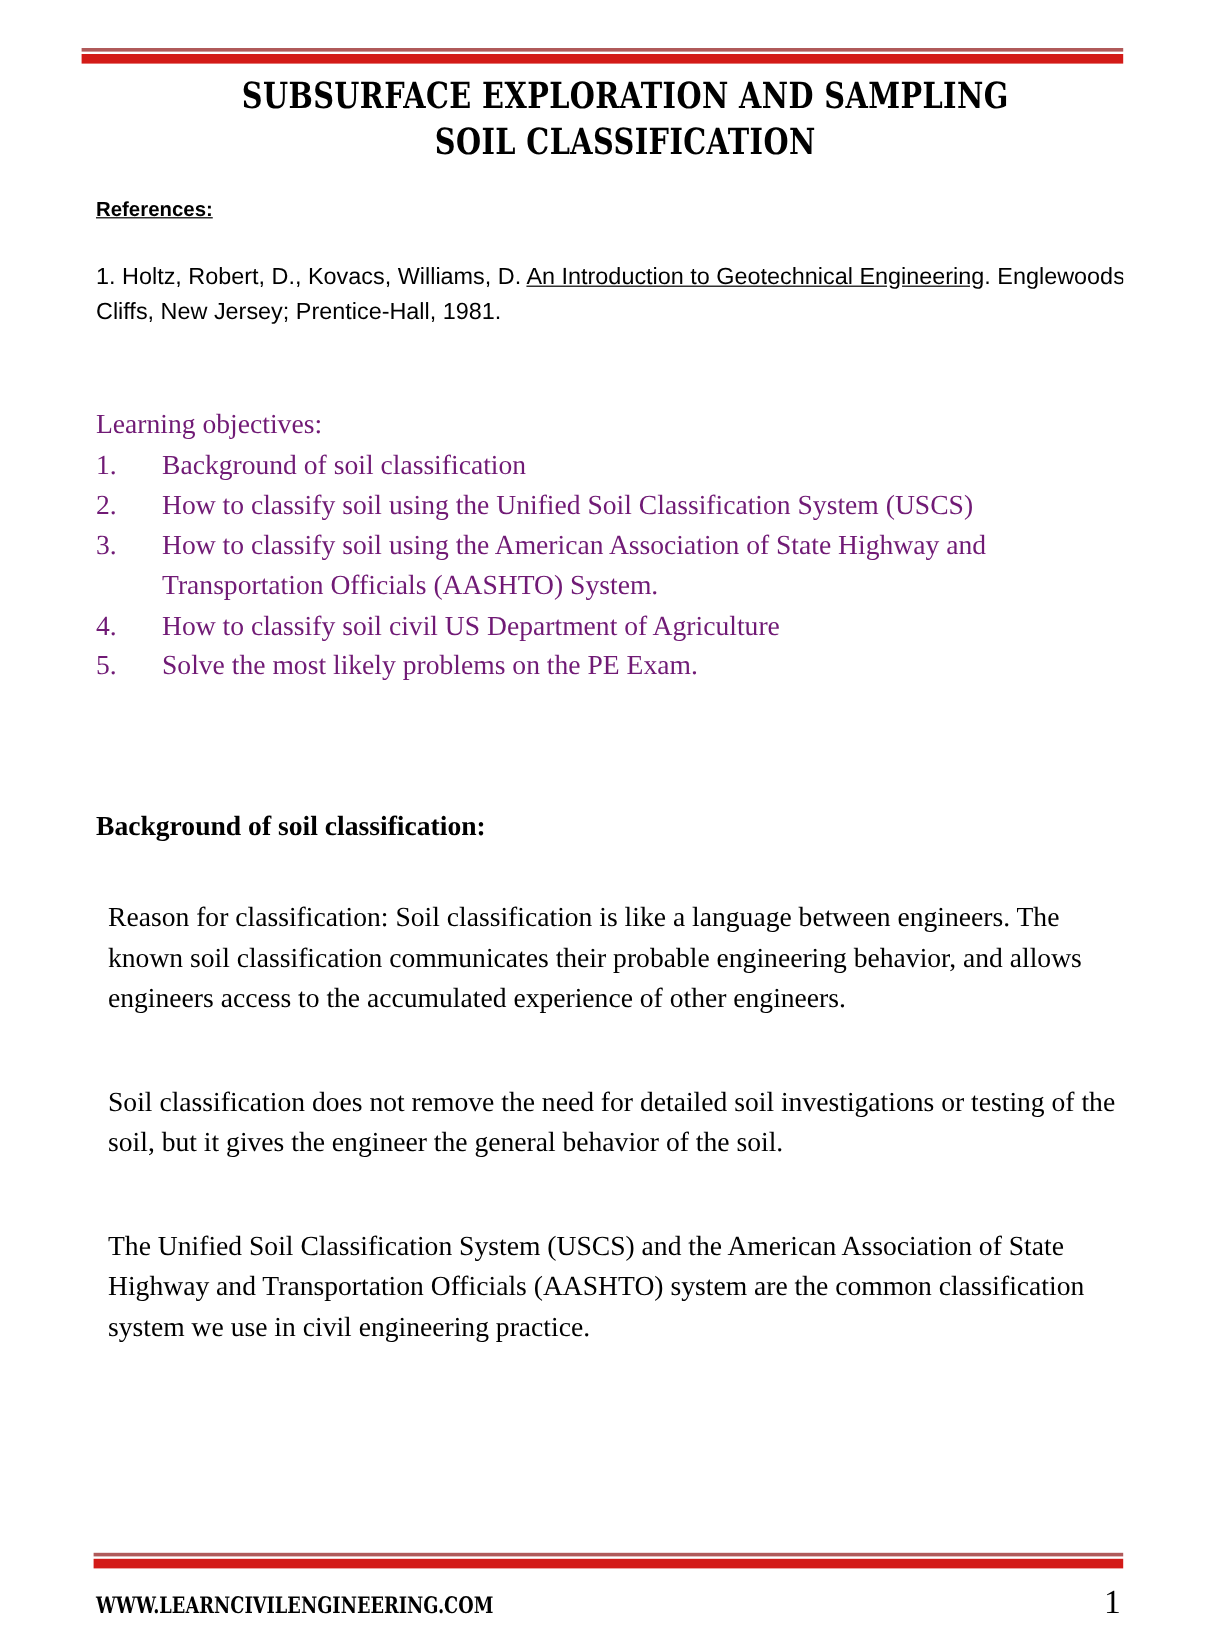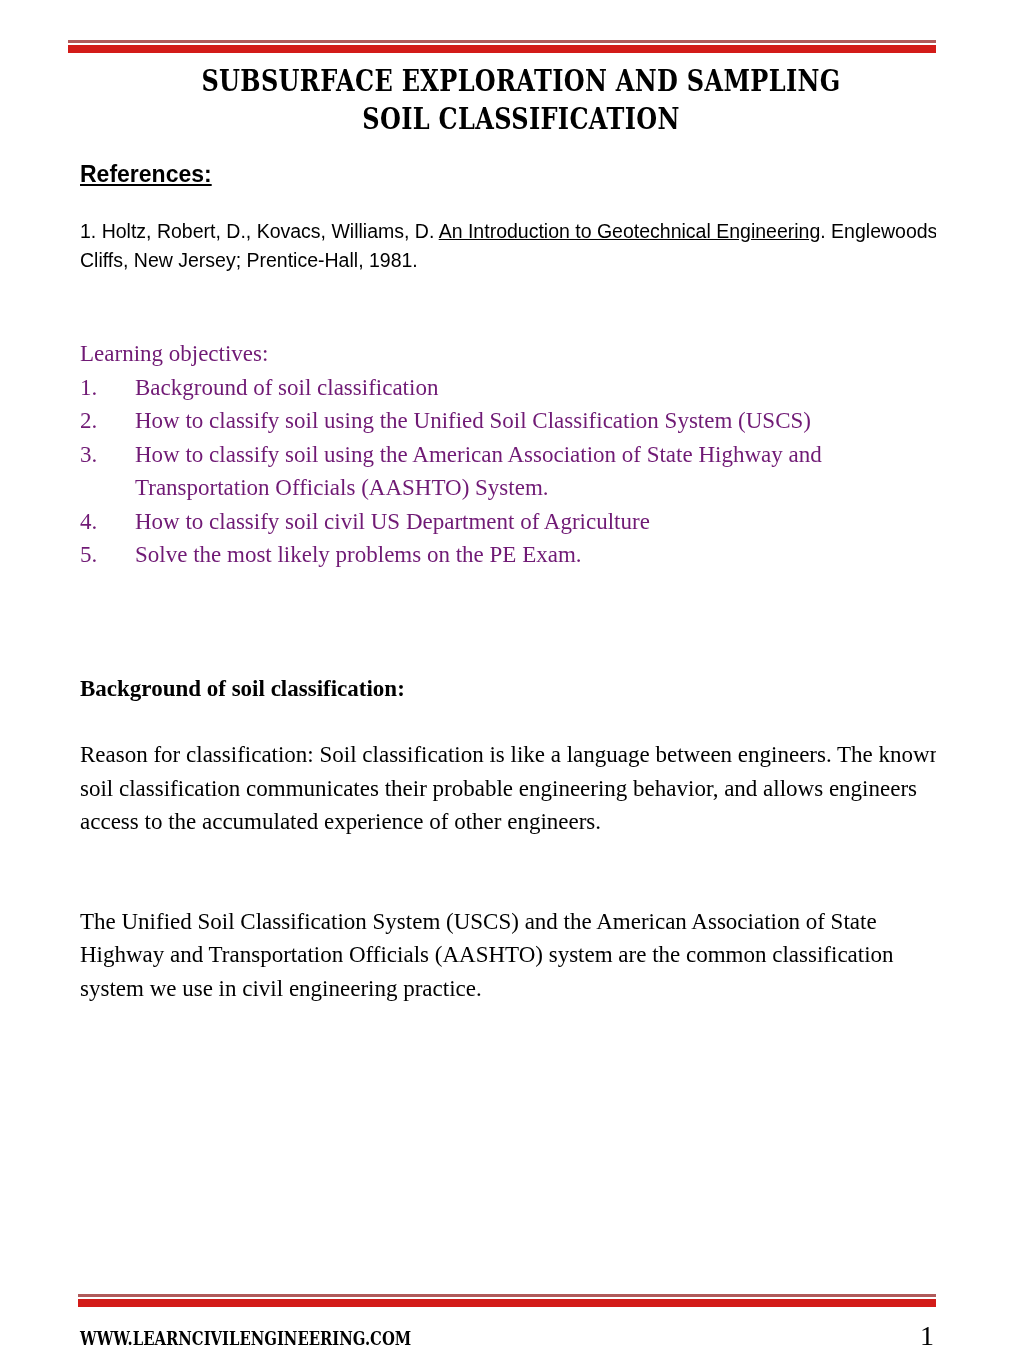--- a/index.html
+++ b/index.html
@@ -99,21 +99,21 @@
 
   .sans-block {
     font-family: "Liberation Sans", "DejaVu Sans", sans-serif;
     font-size: 19.5px;
     line-height: 29px;
     color: #000000;
   }
 
   .refs-heading {
     font-family: "Liberation Sans", "DejaVu Sans", sans-serif;
-    font-size: 23px;
+    font-size: 17px;
     font-weight: bold;
     text-decoration: underline;
     color: #000000;
     margin: 0 0 28px 0;
     display: block;
   }
   .ref-item {
     margin: 0;
     padding: 0;
   }
@@ -158,21 +158,21 @@
     line-height: 33.5px;
     color: #000000;
     margin: 0;
   }
 
   p.body-para {
     font-family: "Liberation Serif", "DejaVu Serif", serif;
     font-size: 23px;
     line-height: 33.5px;
     color: #000000;
-    margin: 0;
+    margin: 10px;
   }
   .gap-md { height: 33px; }
   .gap-lg { height: 62px; }
   .gap-xl { height: 100px; }
 
   
   .footer-url {
     position: absolute;
     left: 80px;
     top: 1327px;
@@ -254,20 +254,21 @@
 
     <div>
       <p class="body-heading">Background of soil classification:</p>
 
       <div class="gap-md"></div>
 
       <p class="body-para">Reason for classification: Soil classification is like a language between engineers. The known soil classification communicates their probable engineering behavior, and allows engineers access to the accumulated experience of other engineers.</p>
 
       <div class="gap-md"></div>
 
+      <p class="body-para">Soil classification does not remove the need for detailed soil investigations or testing of the soil, but it gives the engineer the general behavior of the soil.</p>
 
       <div class="gap-md"></div>
 
       <p class="body-para">The Unified Soil Classification System (USCS) and the American Association of State Highway and Transportation Officials (AASHTO) system are the common classification system we use in civil engineering practice.</p>
     </div>
 
   </div>
 
   <div class="footer-url">WWW.LEARNCIVILENGINEERING.COM</div>
   <div class="footer-pagenum">1</div>

